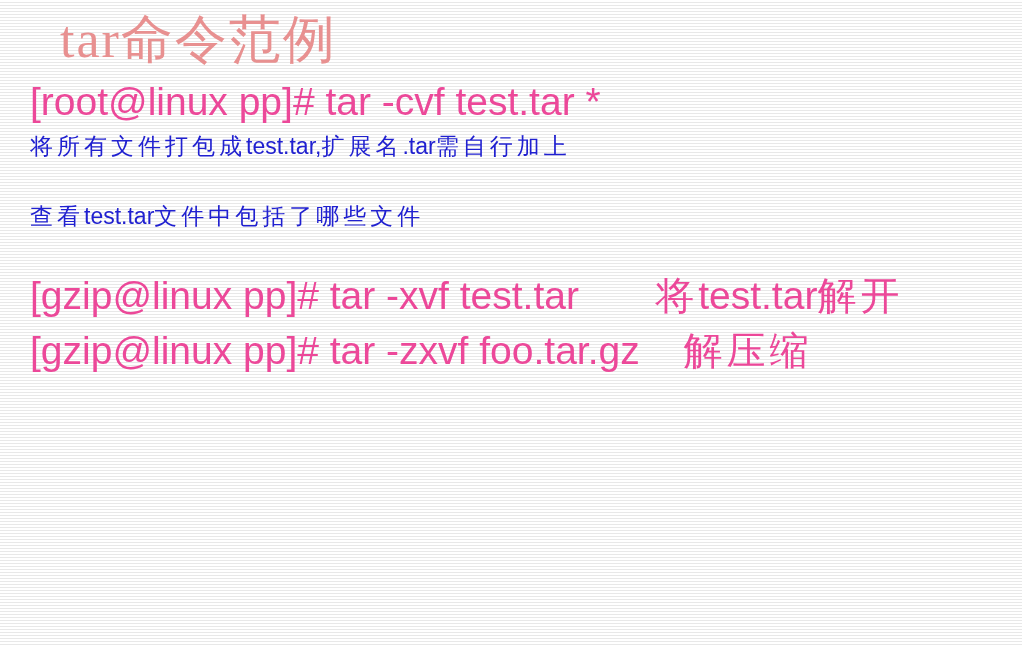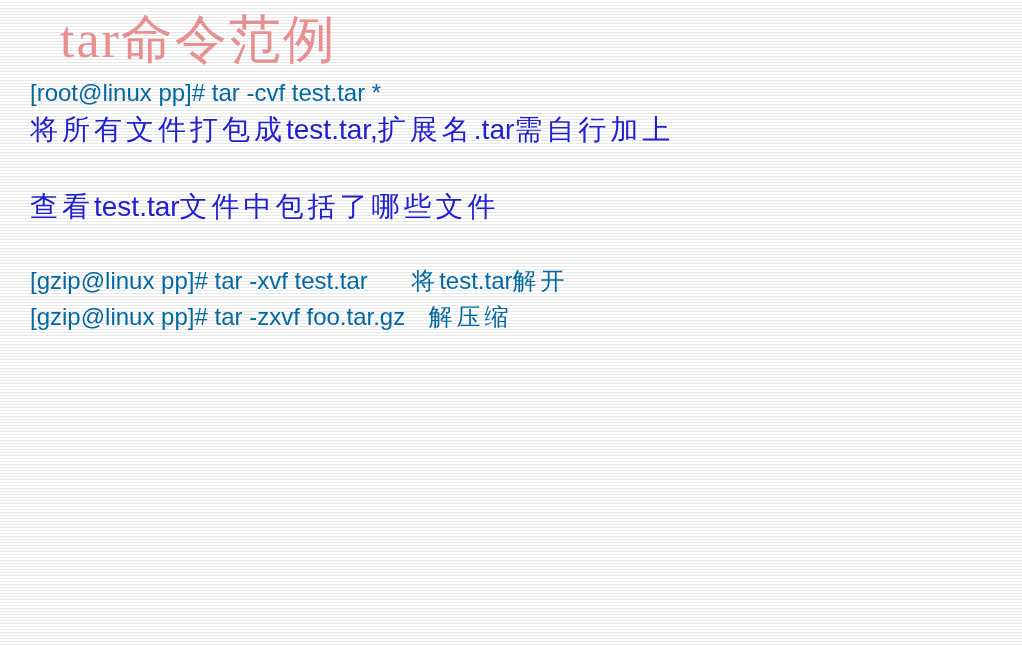--- a/index.html
+++ b/index.html
@@ -23,48 +23,48 @@
     }
     .title {
       color: #e89090;
       font-size: 52px;
       letter-spacing: 2px;
       margin-left: 30px;
       font-family: "Times New Roman", "SimSun", serif;
       margin-bottom: 2px;
     }
     .command-line {
-      color: #0369a1;
-      font-size: 24px;
+      color: #ec4899;
+      font-size: 39px;
       line-height: 1.3;
       font-family: "Arial", sans-serif;
       margin-bottom: 4px;
     }
     .description {
       color: #2020d0;
-      font-size: 28px;
+      font-size: 23px;
       line-height: 1.3;
       font-family: "KaiTi", "STKaiti", "楷体", serif;
       letter-spacing: 4px;
       margin-bottom: 4px;
     }
     .description .latin {
       font-family: "Arial", sans-serif;
       letter-spacing: 0;
     }
     .block {
       margin-bottom: 40px;
     }
     .block:last-child {
       margin-bottom: 0;
     }
     .inline-desc {
       font-family: "KaiTi", "STKaiti", "楷体", serif;
       letter-spacing: 4px;
-      margin-left: 10px;
+      margin-left: 22px;
     }
     .inline-desc .latin {
       font-family: "Arial", sans-serif;
       letter-spacing: 0;
     }
   </style>
 </head>
 <body>
 
 <div class="title">tar命令范例</div>

